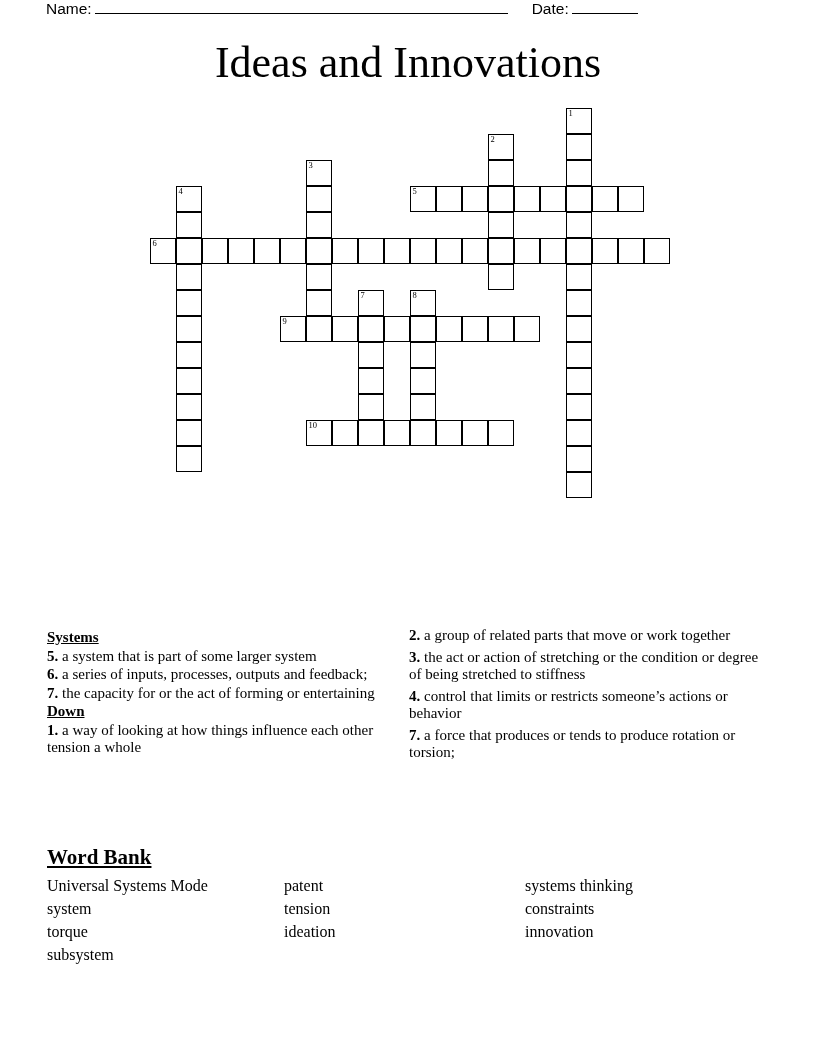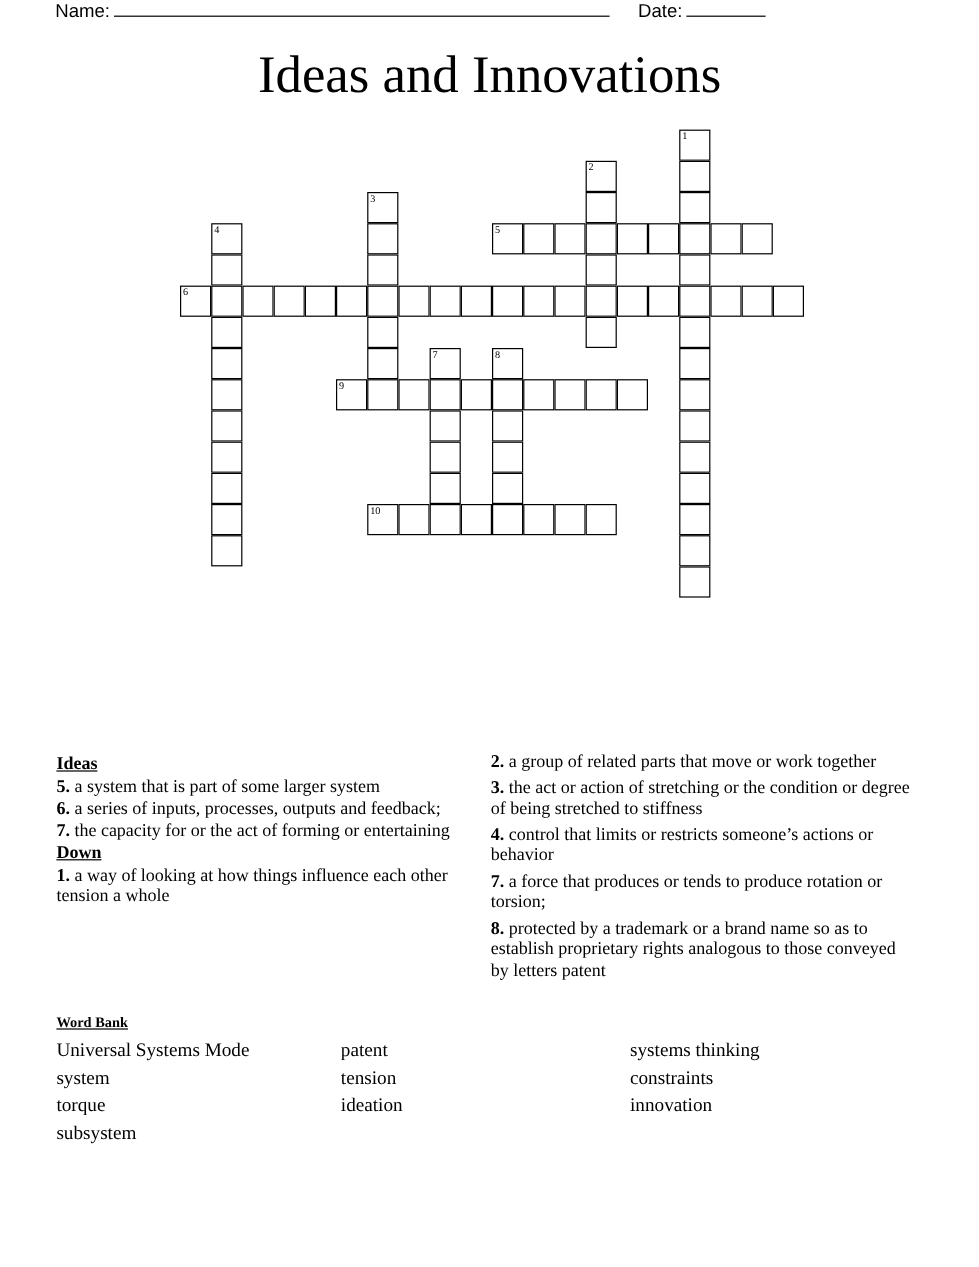--- a/index.html
+++ b/index.html
@@ -113,21 +113,21 @@
     position: absolute;
     left: 47px;
     top: 845px;
     width: 720px;
     font-family: "Liberation Serif", serif;
     font-size: 16px;
   }
   #word-bank .wb-heading {
     font-weight: bold;
     text-decoration: underline;
-    font-size: 12px;
+    font-size: 21px;
     margin-bottom: 4px;
   }
   .wb-columns {
     display: flex;
   }
   .wb-col {
     display: flex;
     flex-direction: column;
   }
   .wb-col-1 { width: 237px; justify-content: space-between; }
@@ -254,39 +254,38 @@
     <div class="xw-cell" style="left: 286px; top: 312px;"></div>
     <div class="xw-cell" style="left: 312px; top: 312px;"></div>
     <div class="xw-cell" style="left: 338px; top: 312px;"></div>
     <div class="xw-cell" style="left: 416px; top: 312px;"></div>
     <div class="xw-cell" style="left: 26px; top: 338px;"></div>
     <div class="xw-cell" style="left: 416px; top: 338px;"></div>
     <div class="xw-cell" style="left: 416px; top: 364px;"></div>
   </div>
 
 <div class="clue-col" id="clues-left">
-  <div class="clue-heading">Ideas</div>
+  <div class="clue-heading">Systems</div>
   <div id="across-list">
       <div class="clue-item"><span class="clue-no">5.</span><span> a system that is part of some larger system</span></div>
       <div class="clue-item"><span class="clue-no">6.</span><span> a series of inputs, processes, outputs and feedback;</span></div>
       <div class="clue-item"><span class="clue-no">7.</span><span> the capacity for or the act of forming or entertaining</span></div>
     </div>
   <div class="clue-heading down-heading">Down</div>
   <div id="down-left-list">
       <div class="clue-item"><span class="clue-no">1.</span><span> a way of looking at how things influence each other tension a whole</span></div>
     </div>
 </div>
 
 <div class="clue-col" id="clues-right">
   <div id="down-right-list">
       <div class="clue-item"><span class="clue-no">2.</span><span> a group of related parts that move or work together</span></div>
       <div class="clue-item"><span class="clue-no">3.</span><span> the act or action of stretching or the condition or degree of being stretched to stiffness</span></div>
       <div class="clue-item"><span class="clue-no">4.</span><span> control that limits or restricts someone’s actions or behavior</span></div>
       <div class="clue-item"><span class="clue-no">7.</span><span> a force that produces or tends to produce rotation or torsion;</span></div>
-      <div class="clue-item"><span class="clue-no">8.</span><span> protected by a trademark or a brand name so as to establish proprietary rights analogous to those conveyed by letters patent</span></div>
     </div>
 </div>
 
 <div id="word-bank">
   <div class="wb-heading">Word Bank</div>
   <div class="wb-columns">
     <div class="wb-col wb-col-1" id="wb-col-1">
         <div class="wb-word">Universal Systems Mode</div>
         <div class="wb-word">system</div>
         <div class="wb-word">torque</div>

